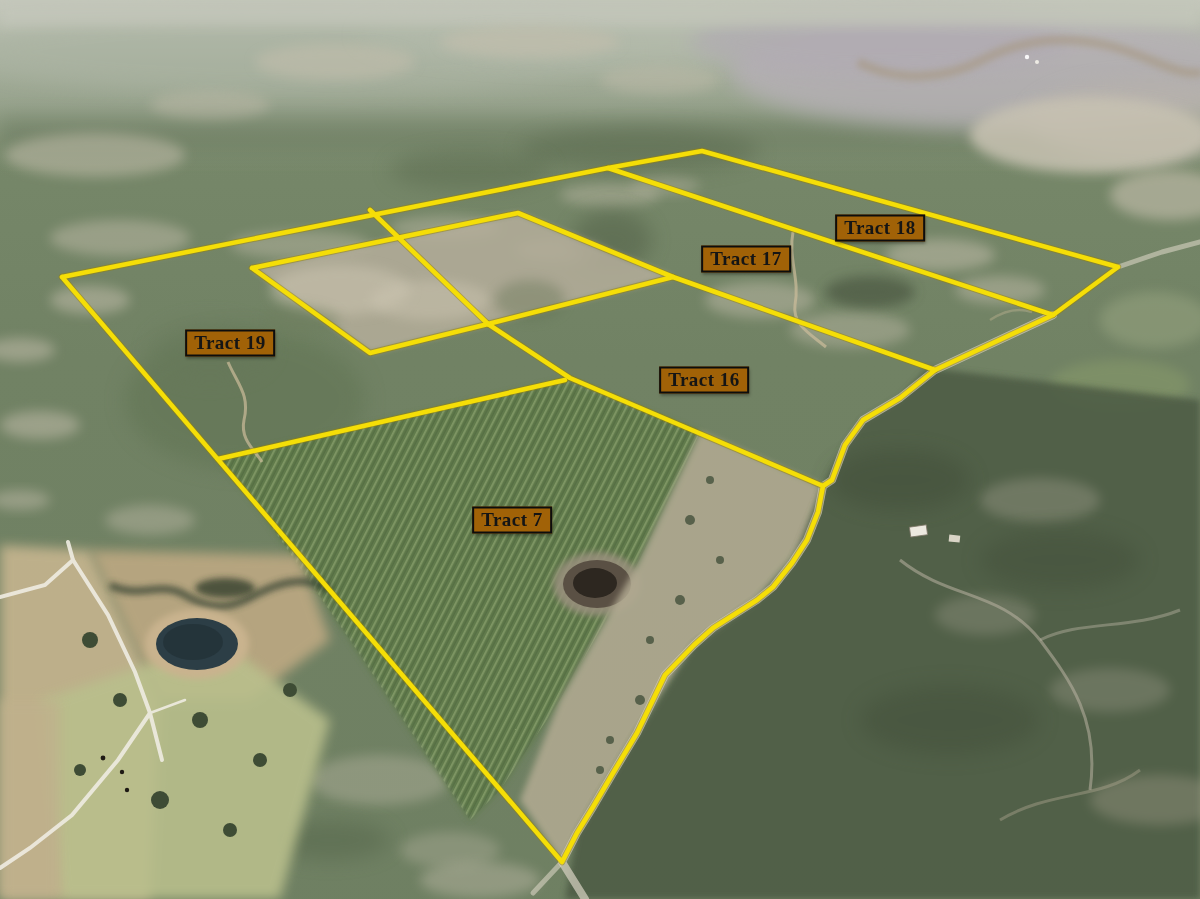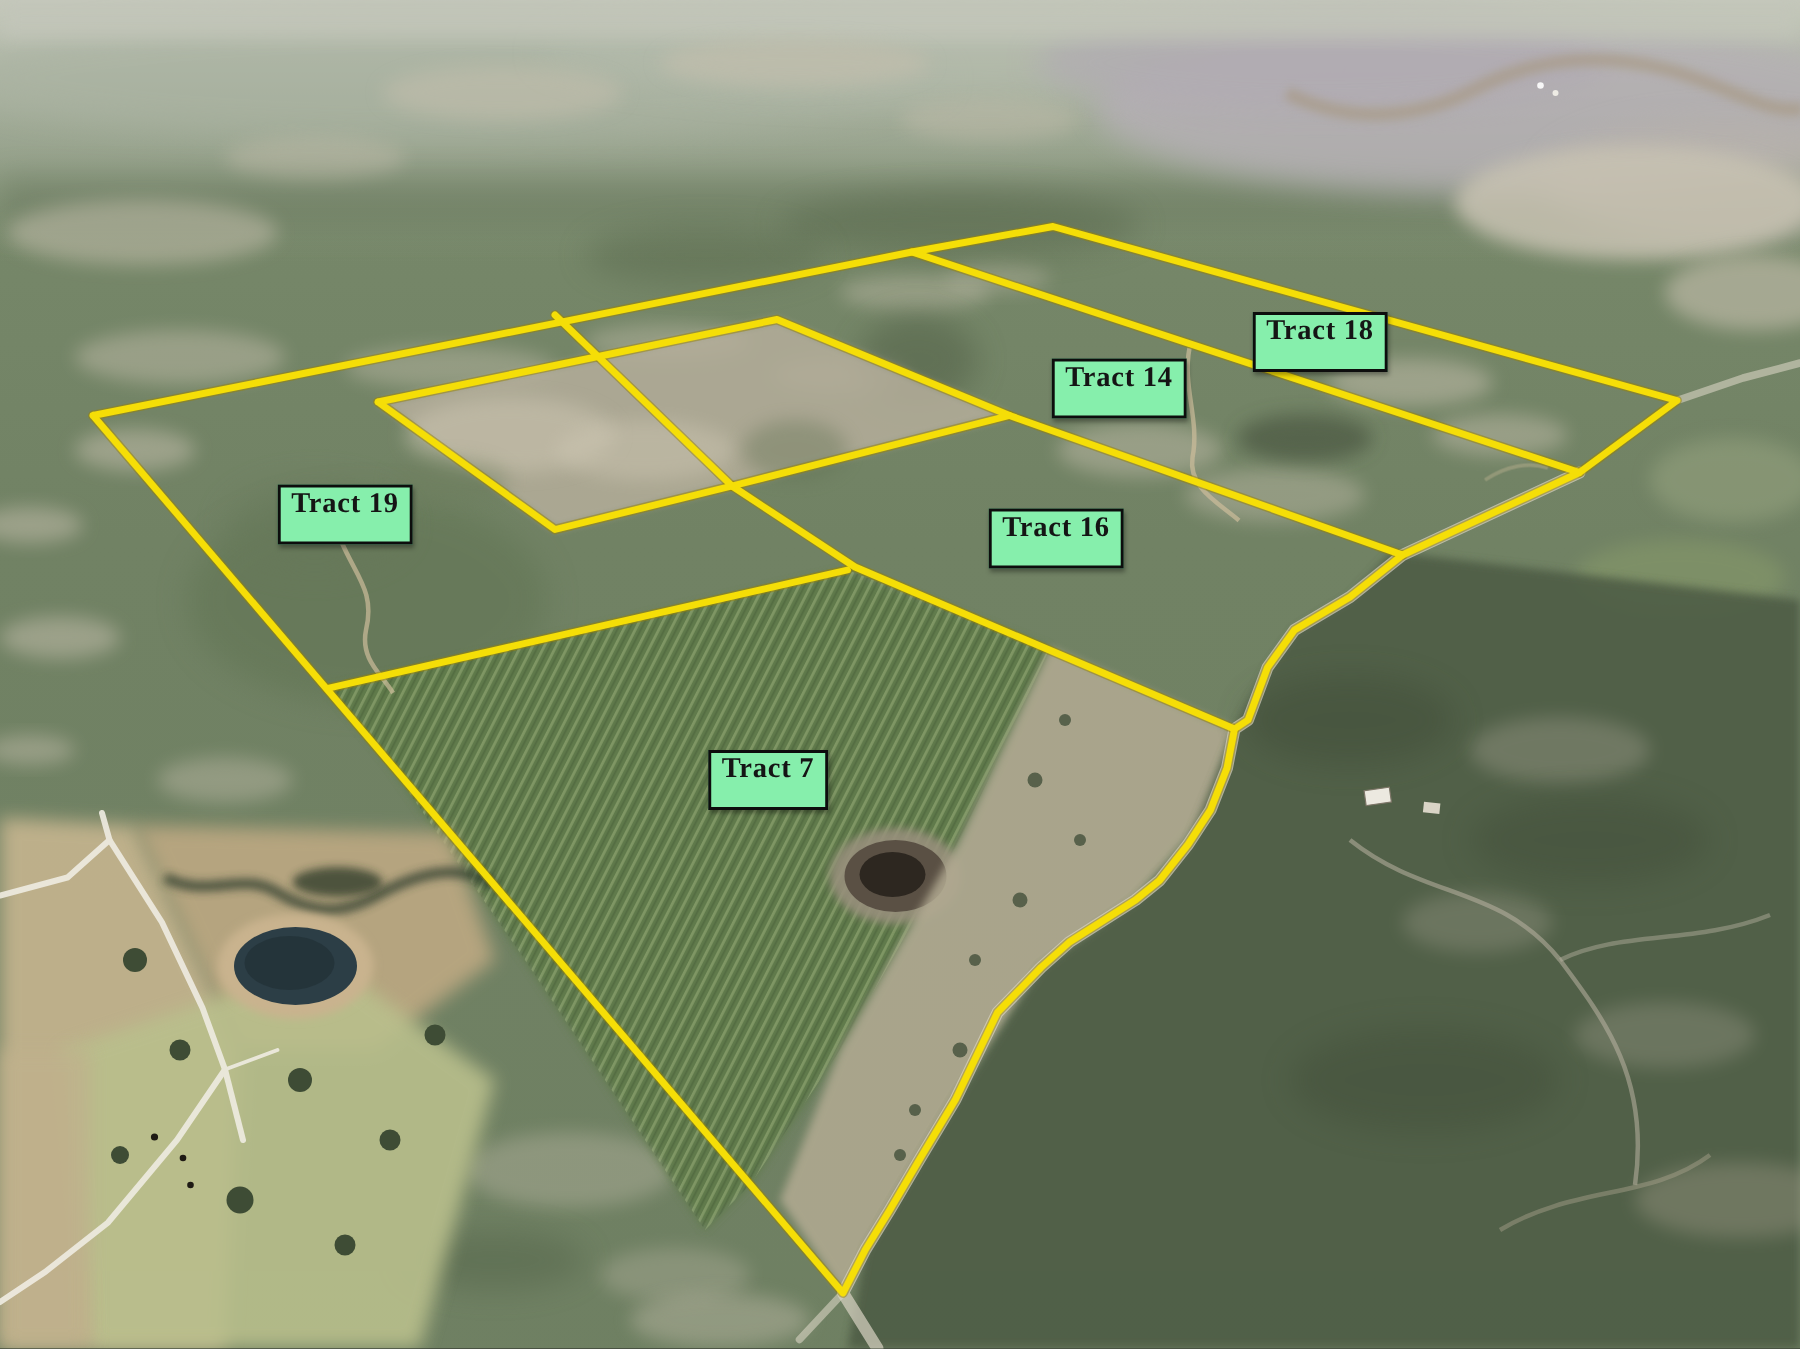--- a/index.html
+++ b/index.html
@@ -20,22 +20,22 @@
     background-size:17px 13px, 23px 19px, 9px 7px, 13px 11px, 100% 100%;
   }
   .fallback-grad{position:absolute;inset:0;
     background:linear-gradient(180deg,#a7afa0 0%,#8d9a83 7%,#7a8b6d 16%,#718264 40%,#6d7e61 100%);
     opacity:.55;}
   svg{position:absolute;left:0;top:0;}
   .lineU{fill:none;stroke:#9a8300;stroke-width:6.5;opacity:.5;stroke-linejoin:round;stroke-linecap:round;}
   .lineM{fill:none;stroke:#f5de07;stroke-width:4.6;stroke-linejoin:round;stroke-linecap:round;}
   .tract-label{
     position:absolute;transform:translate(-50%,-50%);
-    background:#86efac;color:#151515;border:2px solid #0d0d0d;
-    font-weight:700;font-size:19px;line-height:22px;padding:0 7px 14px 7px;
+    background:#a16207;color:#151515;border:2px solid #0d0d0d;
+    font-weight:700;font-size:19px;line-height:22px;padding:0 7px 1px 7px;
     white-space:nowrap;letter-spacing:.5px;
     box-shadow:1px 2px 3px rgba(0,0,0,.35);
   }
 </style>
 </head>
 <body>
 
 <div class="scene">
   <div class="base"></div>
   <div class="fallback-grad"></div>
@@ -234,16 +234,16 @@
     <polyline class="lineM" points="608,168 1053,315"></polyline>
     <polyline class="lineM" points="673,277 935,370"></polyline>
     <polyline class="lineM" points="488,324 570,378 680,425 823,486"></polyline>
     <polyline class="lineM" points="218,459 565,380"></polyline>
     <polyline class="lineM" points="252,268 518,213 673,277 488,324 370,353 252,268"></polyline>
     <polyline class="lineM" points="370,210 488,324"></polyline>
   </svg>
 
   <div class="tract-label" style="left:230px;top:343px;">Tract 19</div>
   <div class="tract-label" style="left:512px;top:520px;">Tract 7</div>
-  <div class="tract-label" style="left:704px;top:359px;">Tract 16</div>
-  <div class="tract-label" style="left:746px;top:259px;">Tract 14</div>
+  <div class="tract-label" style="left:704px;top:380px;">Tract 16</div>
+  <div class="tract-label" style="left:746px;top:259px;">Tract 17</div>
   <div class="tract-label" style="left:880px;top:228px;">Tract 18</div>
 </div>
 
 </body></html>

